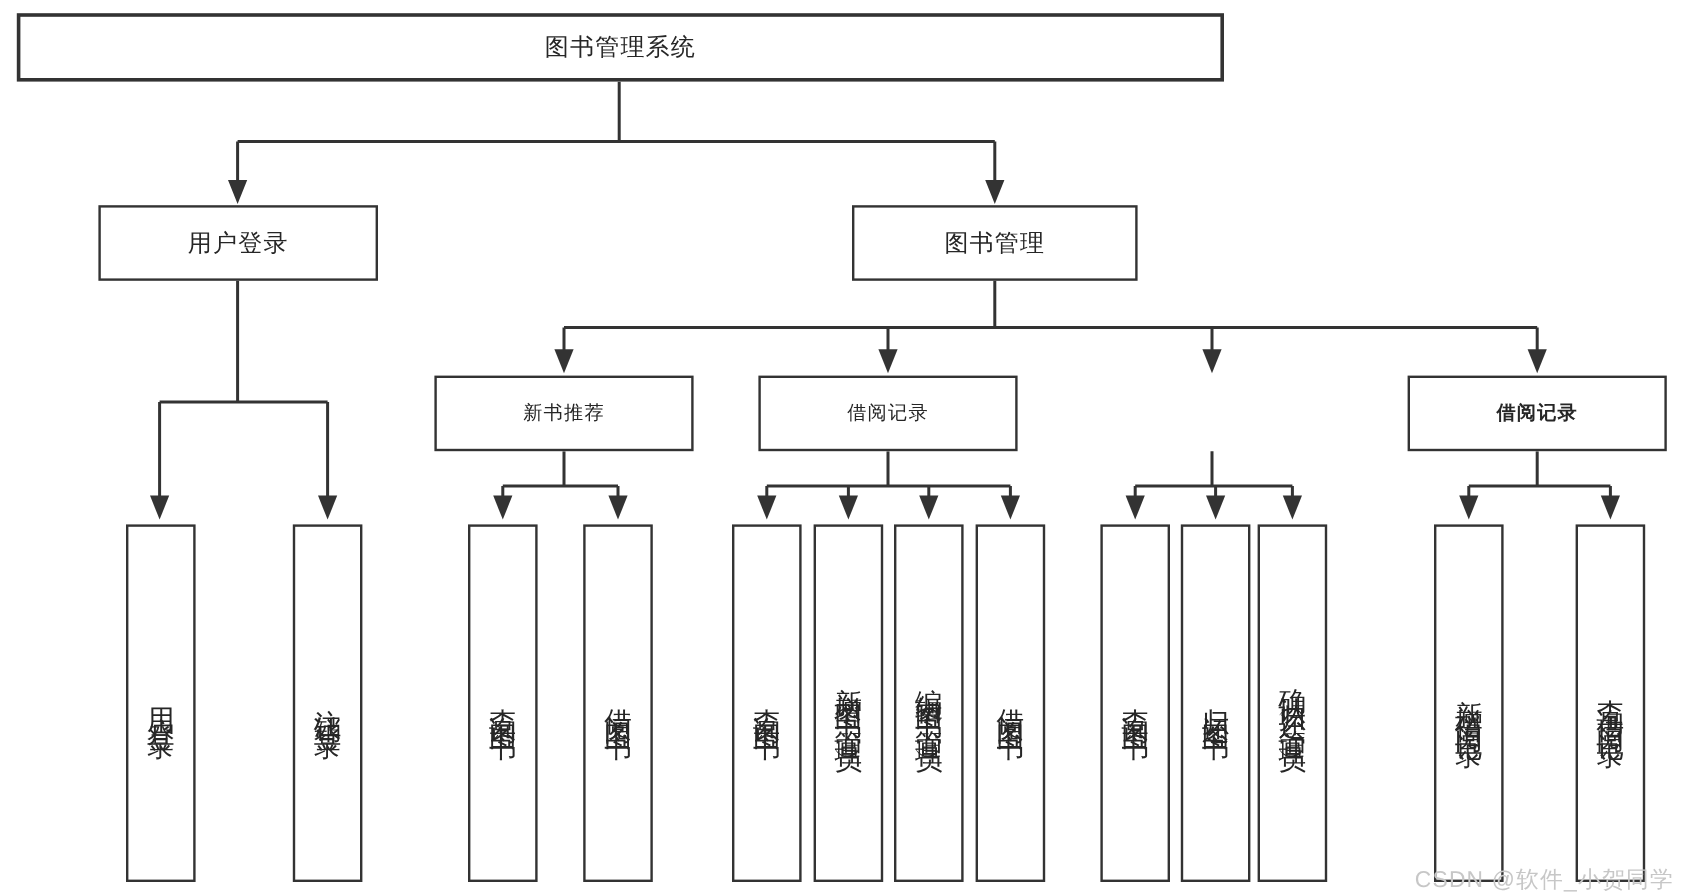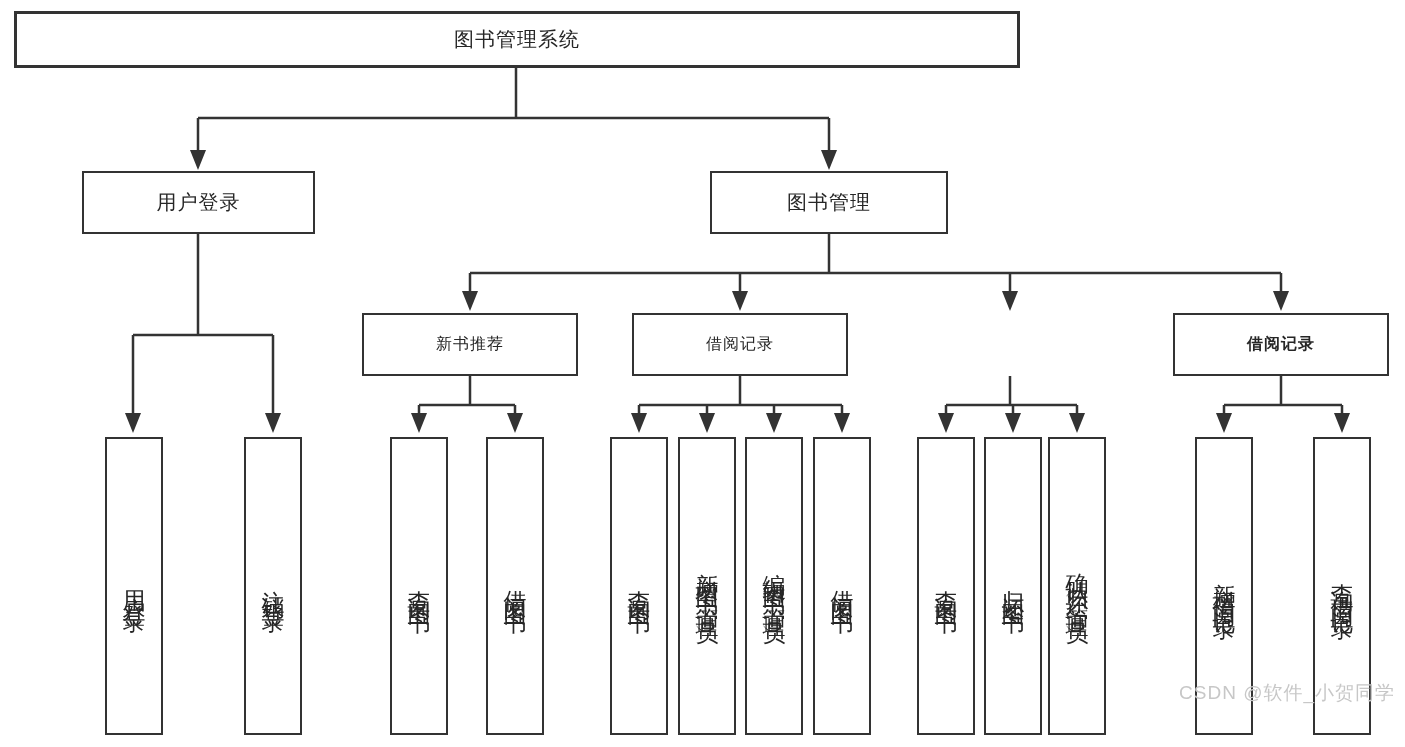--- a/index.html
+++ b/index.html
@@ -49,21 +49,21 @@
   }
   .leaf .vtext{
     writing-mode:vertical-rl;
     text-orientation:mixed;
     letter-spacing:7px;
     line-height:1;
     white-space:nowrap;
   }
   .watermark{
     position:absolute;
-    right:10px;top:680px;
+    right:10px;top:720px;
     z-index:3;
     font-size:19px;
     color:var(--wm);
     letter-spacing:1px;
   }
 </style>
 </head>
 <body>
 
 <div class="canvas">

